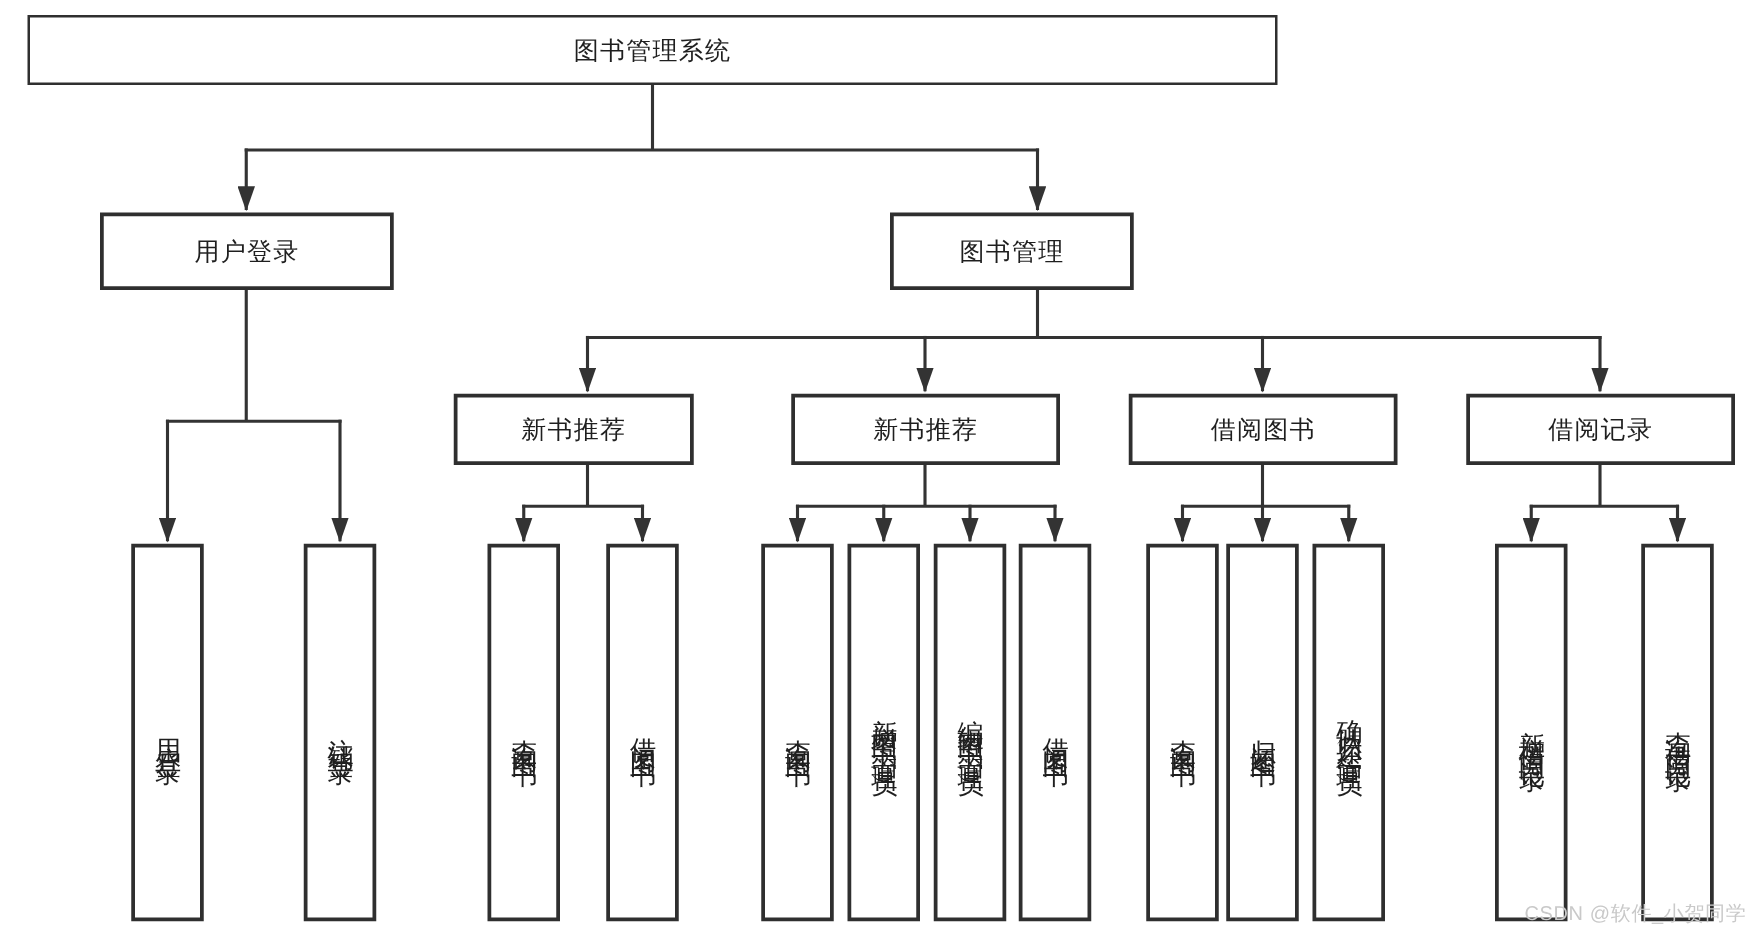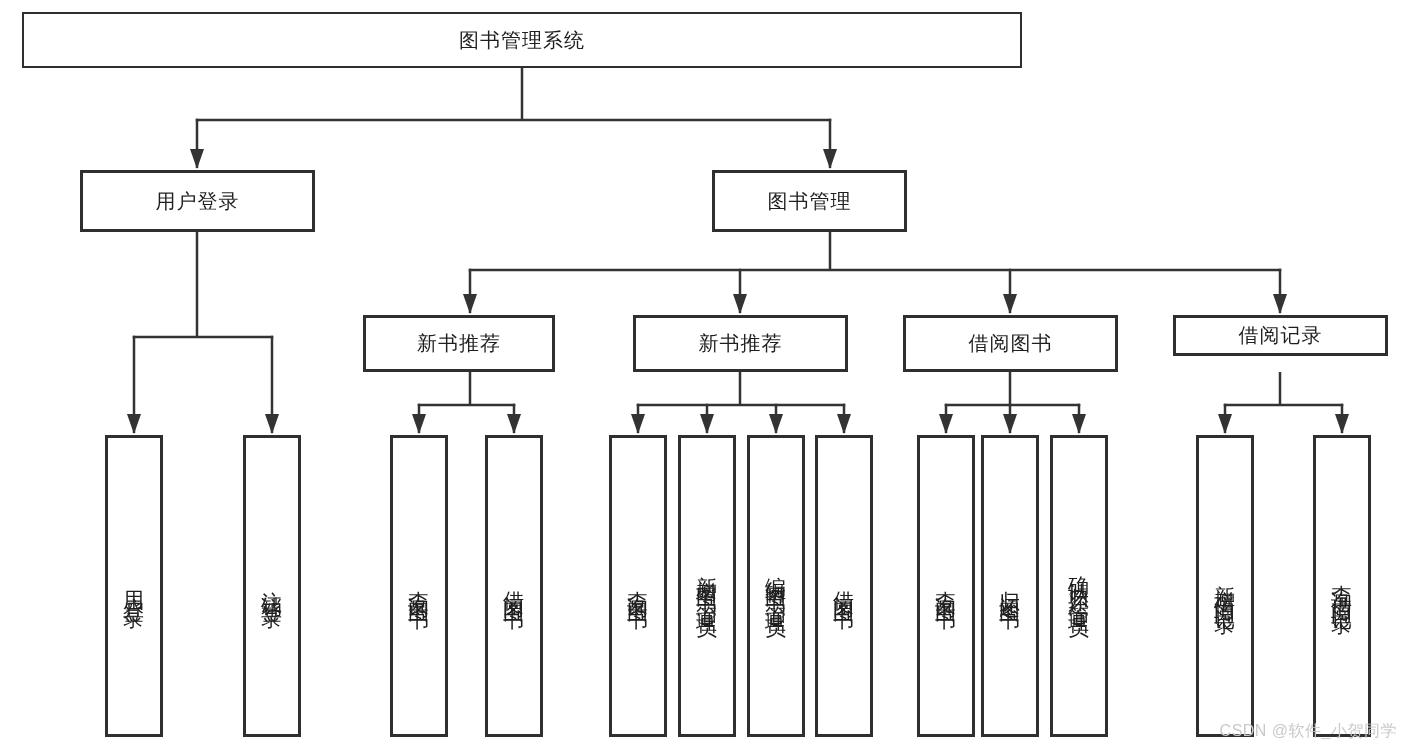--- a/index.html
+++ b/index.html
@@ -117,21 +117,21 @@
   </svg>
 
   <div class="node root" style="left:22px; top:12px; width:1000px; height:56px;text-align:right;">图书管理系统</div>
 
   <div class="node branch" style="left:80px; top:170px; width:235px; height:62px;">用户登录</div>
   <div class="node branch" style="left:712px; top:170px; width:195px; height:62px;">图书管理</div>
 
   <div class="node branch" style="left:363px; top:315px; width:192px; height:57px;">新书推荐</div>
   <div class="node branch" style="left:633px; top:315px; width:215px; height:57px;">新书推荐</div>
   <div class="node branch" style="left:903px; top:315px; width:215px; height:57px;">借阅图书</div>
-  <div class="node branch" style="left:1173px; top:315px; width:215px; height:41px;">借阅记录</div>
+  <div class="node branch" style="left:1173px; top:315px; width:215px; height:57px;">借阅记录</div>
 
   <div class="node leaf" style="left:105px;">用户登录</div>
   <div class="node leaf" style="left:243px;">注销登录</div>
 
   <div class="node leaf" style="left:390px;">查询图书</div>
   <div class="node leaf" style="left:485px;">借阅图书</div>
 
   <div class="node leaf" style="left:609px;">查询图书</div>
   <div class="node leaf" style="left:678px;">新增图书（管理员）</div>
   <div class="node leaf" style="left:747px;">编辑图书（管理员）</div>

